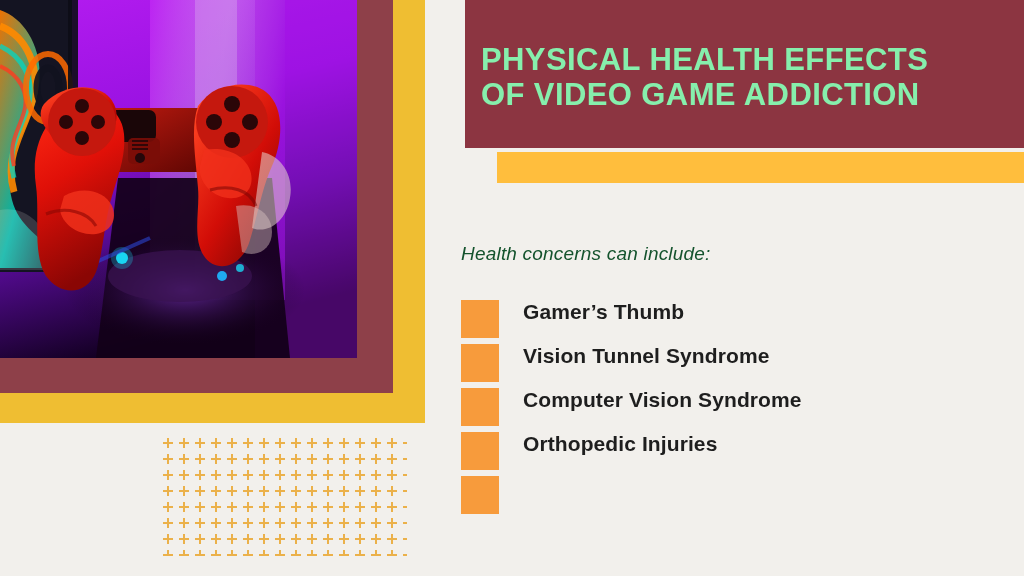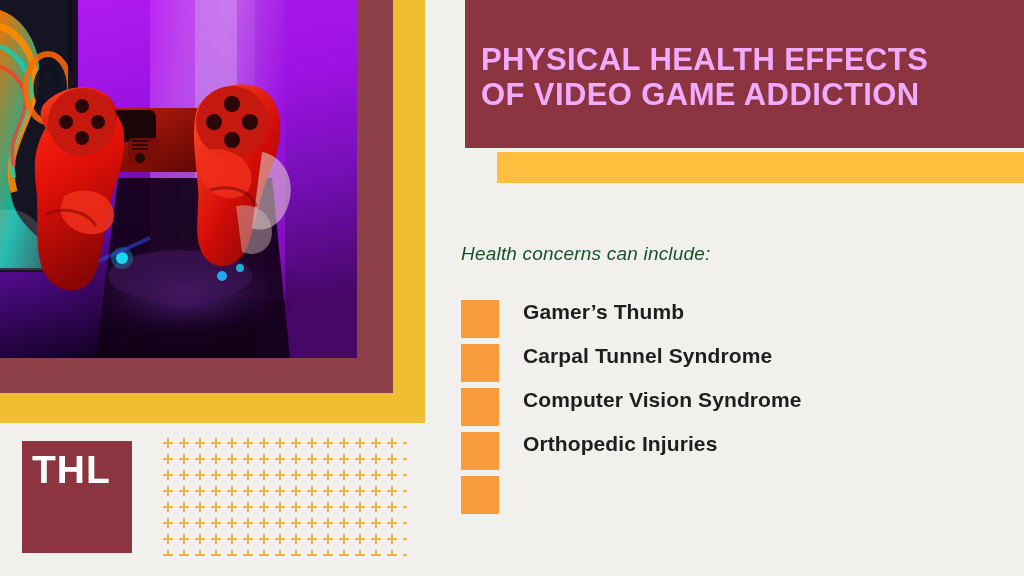--- a/index.html
+++ b/index.html
@@ -40,21 +40,21 @@
   
   .title-box {
     position:absolute;
     left:465px; top:0px;
     width:559px; height:148px;
     background:#8C3541;
     display:flex;
     align-items:center;
   }
   .title-text {
-    color:#f0abfc;
+    color:#86efac;
     font-family:"Liberation Sans", sans-serif;
     font-weight:bold;
     font-size:31px;
     line-height:1.14;
     letter-spacing:0.4px;
     text-transform:uppercase;
     padding-left:16px;
     padding-top:6px;
     white-space:pre-line;
   }
@@ -252,38 +252,35 @@
 
   <div class="subtitle">Health concerns can include:</div>
 
   <div class="concern-list">
     <div class="concern-row">
       <span class="concern-swatch"></span>
       <span class="concern-label">Gamer’s Thumb</span>
     </div>
     <div class="concern-row">
       <span class="concern-swatch"></span>
-      <span class="concern-label">Carpal Tunnel Syndrome</span>
+      <span class="concern-label">Vision Tunnel Syndrome</span>
     </div>
     <div class="concern-row">
       <span class="concern-swatch"></span>
       <span class="concern-label">Computer Vision Syndrome</span>
     </div>
     <div class="concern-row">
       <span class="concern-swatch"></span>
       <span class="concern-label">Orthopedic Injuries</span>
     </div>
     <div class="concern-row">
       <span class="concern-swatch"></span>
     </div>
   </div>
 
-  <div class="logo-box">
-    <div class="logo-text">THL</div>
-  </div>
 
   <div class="plus-grid">
     <svg id="plusSvg" width="244" height="118" aria-hidden="true">
         <rect x="0" y="4" width="10" height="2" fill="#EBB14A"></rect>
         <rect x="4" y="0" width="2" height="10" fill="#EBB14A"></rect>
         <rect x="16" y="4" width="10" height="2" fill="#EBB14A"></rect>
         <rect x="20" y="0" width="2" height="10" fill="#EBB14A"></rect>
         <rect x="32" y="4" width="10" height="2" fill="#EBB14A"></rect>
         <rect x="36" y="0" width="2" height="10" fill="#EBB14A"></rect>
         <rect x="48" y="4" width="10" height="2" fill="#EBB14A"></rect>

